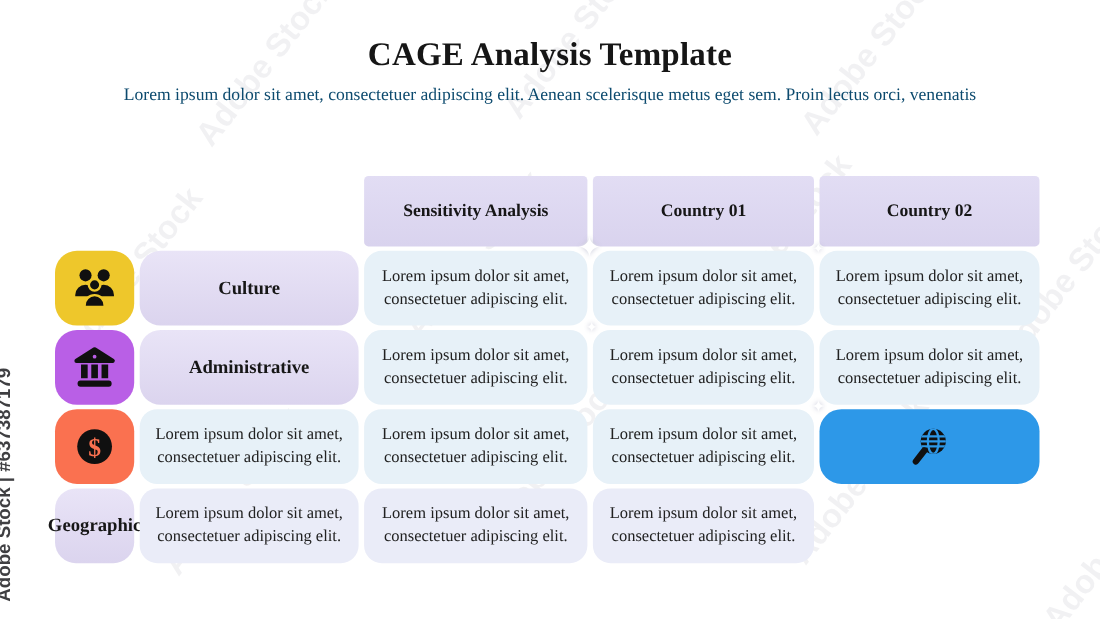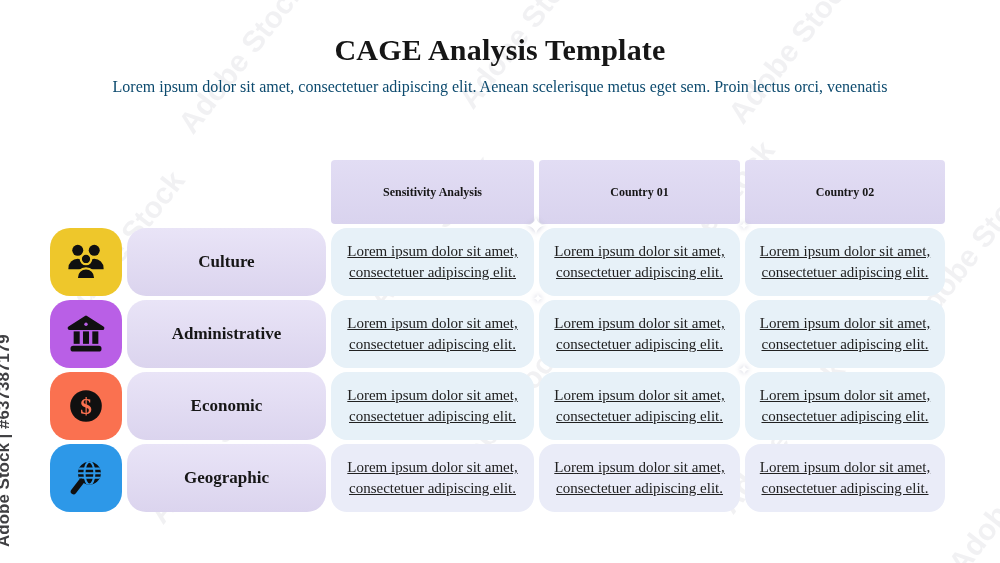--- a/index.html
+++ b/index.html
@@ -55,41 +55,41 @@
     display:grid;
     grid-template-columns:72px 199px 203px 201px 200px;
     grid-template-rows:64px 68px 68px 68px 68px;
     gap:4px 5px;
   }
   .spacer { grid-column:1 / 3; }
   .head-cell {
     background:linear-gradient(180deg,#e2ddf4 0%,#d9d3ee 100%);
     border-radius:4px;
     display:flex; align-items:center; justify-content:center;
-    font-size:12px; font-weight:700;
+    font-size:16px; font-weight:700;
   }
   .tile {
     border-radius:20px;
     display:flex; align-items:center; justify-content:center;
   }
   .tile-culture       { background:#eec72b; }
   .tile-administrative{ background:#b95fe6; }
   .tile-economic      { background:#fa7150; }
   .tile-geographic    { background:#2d98e8; }
   .label-cell {
     background:linear-gradient(180deg,#e9e4f7 0%,#dbd4ee 100%);
     border-radius:19px;
     display:flex; align-items:center; justify-content:center;
     font-size:17px; font-weight:700;
   }
   .cell {
     background:#e7f1f8; border-radius:16px;
     display:flex; align-items:center; justify-content:center;
     text-align:center; font-size:15px; line-height:21px;
-    padding:0 10px; color:#212121;text-decoration:underline;
+    padding:0 10px; color:#212121;
   }
   svg { display:block; }
 </style>
 </head>
 <body>
 
 <div class="canvas">
 
   <div class="wm-layer">
     <span class="wm" style="left:150px; top:40px;">Adobe Stock</span>
@@ -161,21 +161,20 @@
     <div class="cell">Lorem ipsum dolor sit amet, consectetuer adipiscing elit.</div>
 
     <div class="tile tile-economic">
       <span>
         <svg width="44" height="44" viewBox="0 0 32 32">
           <circle cx="16" cy="16" r="11.5" fill="#101010"></circle>
           <text x="16" y="22" text-anchor="middle" font-family="Liberation Serif, serif" font-size="17" font-weight="700" fill="#fa7150">$</text>
         </svg>
       </span>
     </div>
-    <div class="label-cell">Economic</div>
     <div class="cell">Lorem ipsum dolor sit amet, consectetuer adipiscing elit.</div>
     <div class="cell">Lorem ipsum dolor sit amet, consectetuer adipiscing elit.</div>
     <div class="cell">Lorem ipsum dolor sit amet, consectetuer adipiscing elit.</div>
 
     <div class="tile tile-geographic row-last-tile">
       <span>
         <svg width="44" height="44" viewBox="0 0 32 32">
           <defs>
             <clipPath id="globeClip">
                 <circle cx="18.5" cy="12.5" r="8.3"></circle>

